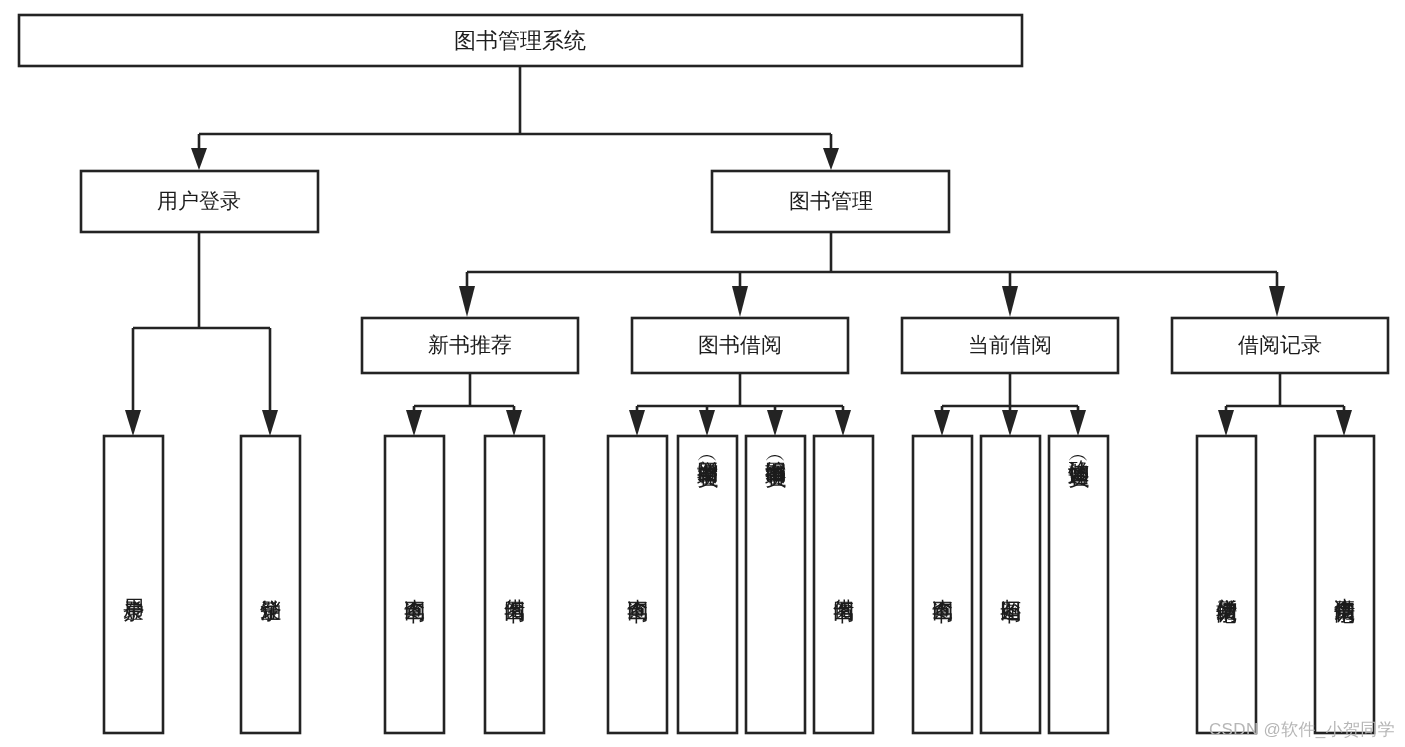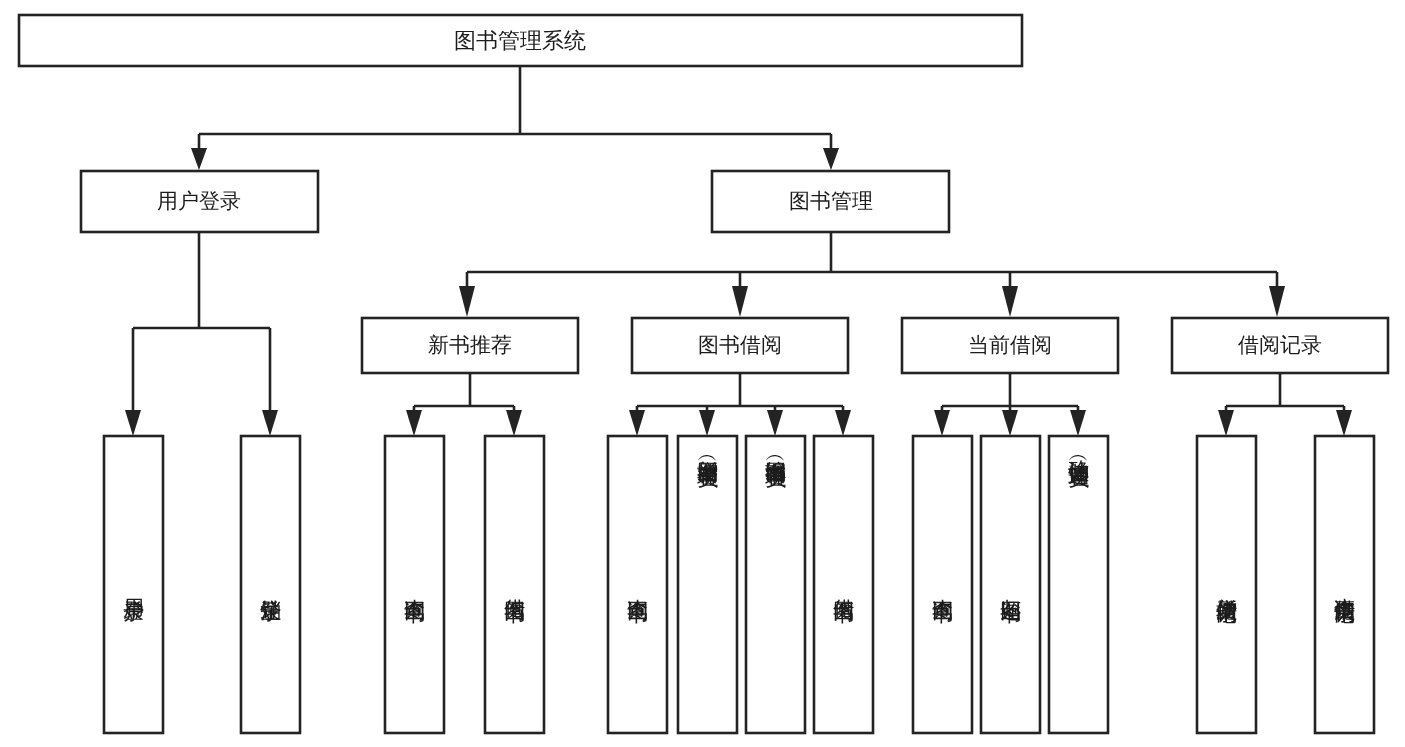--- a/index.html
+++ b/index.html
@@ -261,14 +261,15 @@
     <span class="vlabel">确认归还（管理员）</span>
   </div>
 
   <div class="vlabel-wrap" style="left:1197px; top:436px; width:59px; height:297px; align-items:center;">
     <span class="vlabel">新增借阅记录</span>
   </div>
   <div class="vlabel-wrap" style="left:1315px; top:436px; width:59px; height:297px; align-items:center;">
     <span class="vlabel">查询借阅记录</span>
   </div>
 
+  <div class="watermark">CSDN @软件_小贺同学</div>
 
 </div>
 
 </body></html>

